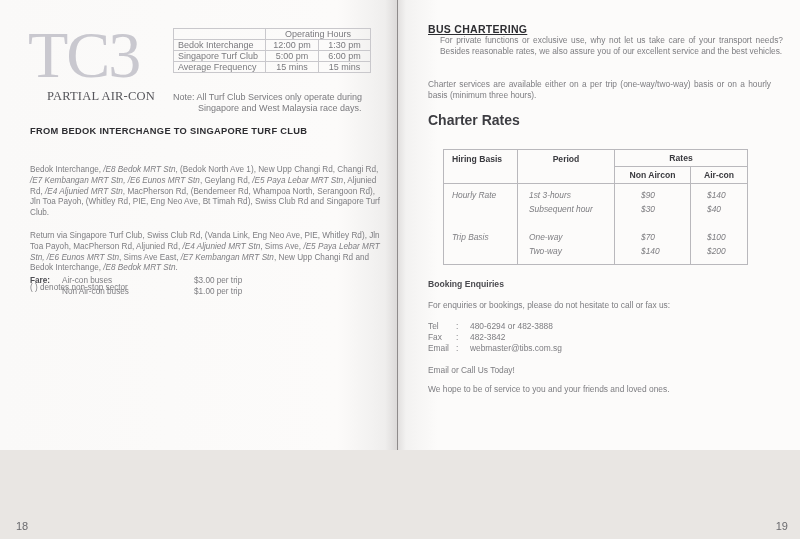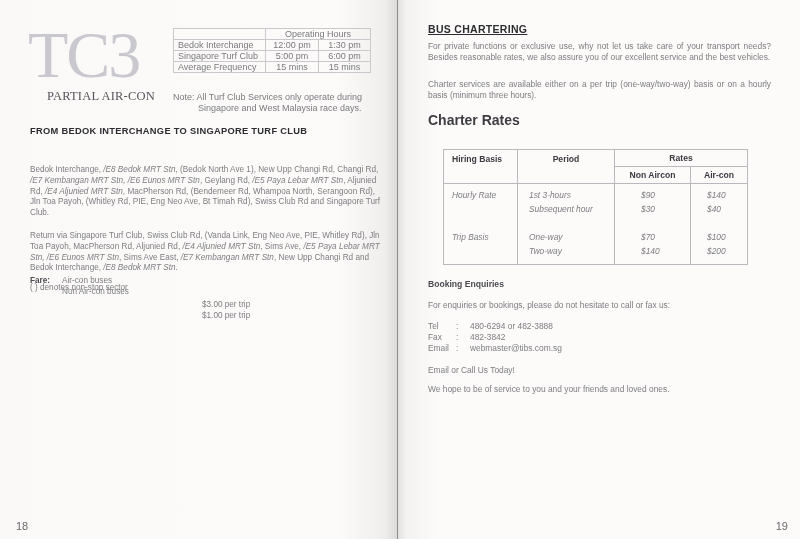--- a/index.html
+++ b/index.html
@@ -1,19 +1,19 @@
 <!DOCTYPE html>
 <html><head>
 <meta charset="utf-8">
 <style>
   * { box-sizing: border-box; margin: 0; padding: 0; }
   html, body { width: 800px; height: 539px; overflow: hidden; background: #e9e6e3; }
   body { font-family: "Liberation Sans", sans-serif; color: #6e6e70; position: relative; }
   .spread { position: absolute; left: 0; top: 0; width: 800px; height: 539px; display: flex; }
-  .page { position: relative; height: 539px; background: #fbfaf9; }
+  .page { position: relative; height: 450px; background: #fbfaf9; }
   .page.left { width: 397px; background: linear-gradient(to right, #faf9f8 0%, #fcfbfa 85%, #efeeed 97%, #dcdad9 100%); }
   .page.right { width: 403px; background: linear-gradient(to right, #e2e0df 0%, #f3f2f1 2%, #fcfbfa 10%, #fcfbfa 100%); border-left: 1px solid #8e8b8b; }
 
   
   .tc3-logo { position: absolute; left: 28px; top: 22px; font-family: "Liberation Serif", serif; font-size: 66px; line-height: 66px; color: #c9c8cf; letter-spacing: -2px; }
   .tc3-sub { position: absolute; left: 47px; top: 89px; font-family: "Liberation Serif", serif; font-size: 12.5px; color: #55555a; letter-spacing: 0.2px; }
 
   table.ops { position: absolute; left: 173px; top: 28px; border-collapse: collapse; font-size: 9px; color: #7a7a7e; }
   table.ops td { border: 1px solid #c9c8cc; padding: 0 4px; height: 11px; line-height: 10px; white-space: nowrap; }
   table.ops td.c1 { width: 92px; }
@@ -24,30 +24,30 @@
 
   .route-title { position: absolute; left: 30px; top: 126px; font-size: 9.3px; font-weight: bold; color: #2d2d31; letter-spacing: 0.3px; }
   .para { position: absolute; font-size: 8.2px; line-height: 10.8px; color: #7d7d81; margin-top: 28px; }
   .para i { font-style: italic; }
   .p-from { left: 30px; top: 137px; width: 355px; }
   .p-return { left: 30px; top: 203px; width: 355px; }
   .p-nonstop { left: 30px; top: 255px; }
   .fare { position: absolute; left: 30px; top: 276px; font-size: 8.2px; line-height: 10.5px; color: #7d7d81; }
   .fare .lbl { position: absolute; left: 0; top: 0; font-weight: bold; color: #4d4d52; }
   .fare .row { position: absolute; left: 32px; width: 240px; white-space: nowrap; }
-  .fare .row .v { position: absolute; left: 140px; margin-top: 24px; }
+  .fare .row .v { position: absolute; left: 132px; }
 
   .pg-num { position: absolute; top: 520px; font-size: 11px; color: #6a6a6e; }
   .pg-left { left: 16px; }
   .pg-right { right: 12px; }
 
   
   .bc-title { position: absolute; left: 30px; top: 23px; font-size: 10.5px; font-weight: bold; color: #2d2d31; letter-spacing: 0.3px; text-decoration: underline; }
   .r-para { position: absolute; left: 30px; width: 343px; font-size: 8.4px; line-height: 10.9px; color: #7d7d81; text-align: justify; }
-  .r-p1 { top: 41px; }
+  .r-p1 { top: 35px; margin-left: 12px; }
   .r-p2 { top: 79px; }
   .cr-title { position: absolute; left: 30px; top: 112px; font-size: 14px; color: #3d3d42; font-weight: bold; }
 
   table.rates { position: absolute; left: 45px; top: 149px; border-collapse: collapse; font-size: 8.4px; color: #7d7d81; }
   table.rates td, table.rates th { border: 1px solid #b9b8bc; }
   table.rates th { font-weight: bold; color: #3a3a3f; height: 17px; font-size: 8.6px; }
   table.rates .h-hb { width: 74px; text-align: left; padding-left: 8px; vertical-align: top; padding-top: 4px; }
   table.rates .h-per { width: 97px; vertical-align: top; padding-top: 4px; }
   table.rates .h-nonair { width: 76px; }
   table.rates .h-air { width: 57px; margin-left: 40px; }

